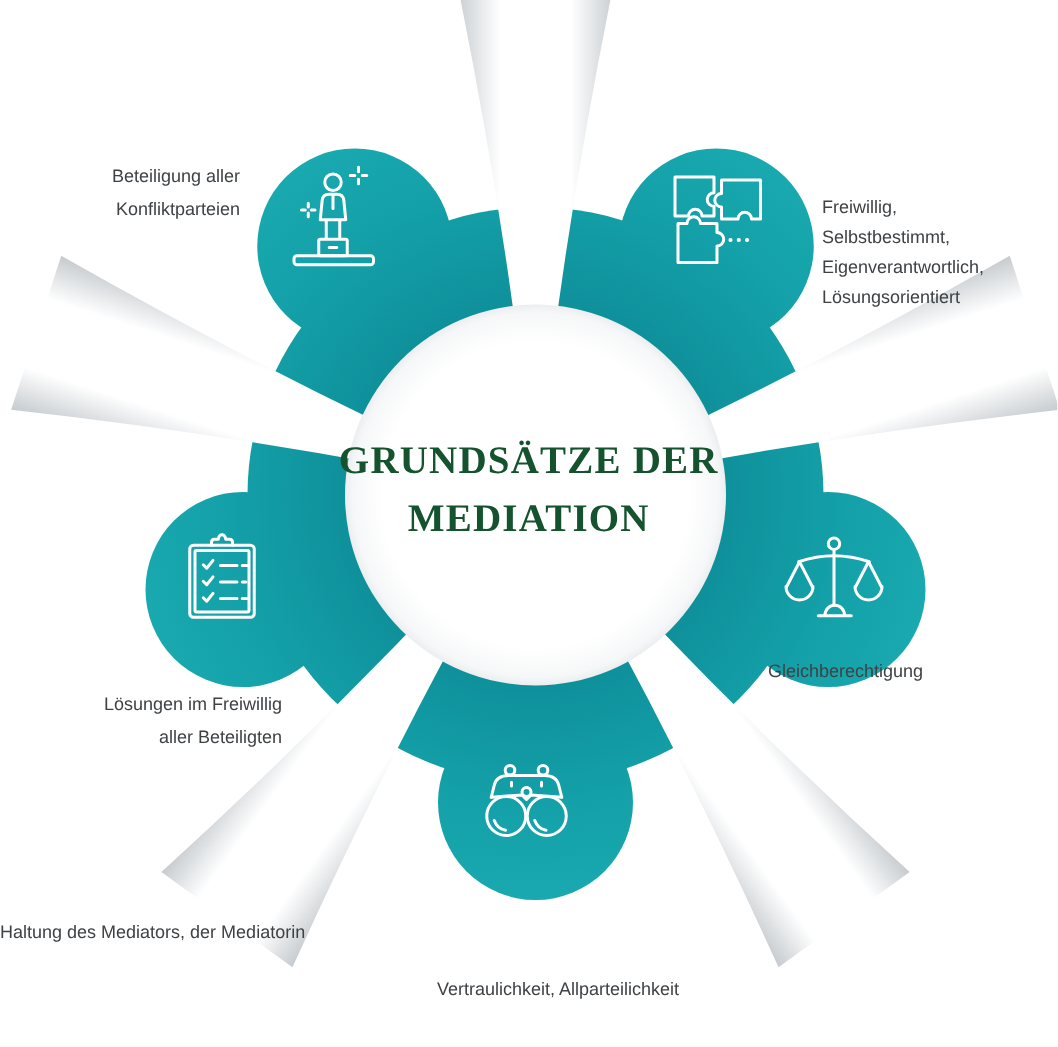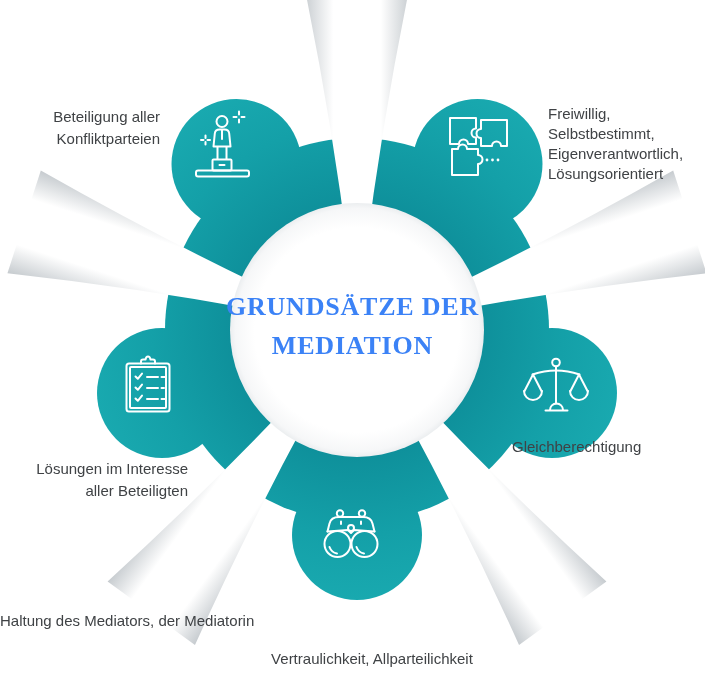--- a/index.html
+++ b/index.html
@@ -1,23 +1,23 @@
 <!DOCTYPE html>
 <html><head>
 <meta charset="utf-8">
 <style>
   html,body{margin:0;padding:0;background:#fff;}
   #stage{position:relative;width:705px;height:698px;background:#ffffff;overflow:hidden;
          font-family:"Liberation Sans","DejaVu Sans",sans-serif;}
   #diagram-svg{position:absolute;left:0;top:0;}
-  .label{position:absolute;white-space:pre-line;font-size:15px;line-height:22px;color:#3f4245;}
-  .label.small-lh{line-height:20px;}
+  .label{position:absolute;white-space:pre-line;font-size:12px;line-height:22px;color:#3f4245;}
+  .label.small-lh{line-height:20px;margin-top:24px;}
   .title{position:absolute;left:0;right:0;top:287px;text-align:center;white-space:pre-line;
          font-family:"Liberation Serif","DejaVu Serif",serif;font-weight:700;
-         font-size:26px;line-height:39px;letter-spacing:.8px;color:#3b82f6;}
+         font-size:26px;line-height:39px;letter-spacing:.8px;color:#14532d;}
   .lbl-top-left{right:545px;top:106px;text-align:right;}
   .lbl-top-right{left:548px;top:104px;}
   .lbl-right{left:512px;top:436px;}
   .lbl-left{right:517px;top:458px;text-align:right;}
   .lbl-bottom-1{left:0;right:0;top:610px;}
   .lbl-bottom-2{left:0;right:0;top:648px;text-align:center;padding-left:39px;}
 </style>
 </head>
 <body>
 
@@ -129,16 +129,16 @@
 
   <div class="label lbl-top-left">Beteiligung aller
 Konfliktparteien</div>
   <div class="label lbl-top-right small-lh">Freiwillig,
 Selbstbestimmt,
 Eigenverantwortlich,
 Lösungsorientiert</div>
   <div class="label lbl-right">Gleichberechtigung</div>
   <div class="label lbl-bottom-1">Haltung des Mediators, der Mediatorin</div>
   <div class="label lbl-bottom-2">Vertraulichkeit, Allparteilichkeit</div>
-  <div class="label lbl-left">Lösungen im Interesse
+  <div class="label lbl-left">Lösungen im Freiwillig
 aller Beteiligten</div>
 
 </div>
 
 </body></html>

